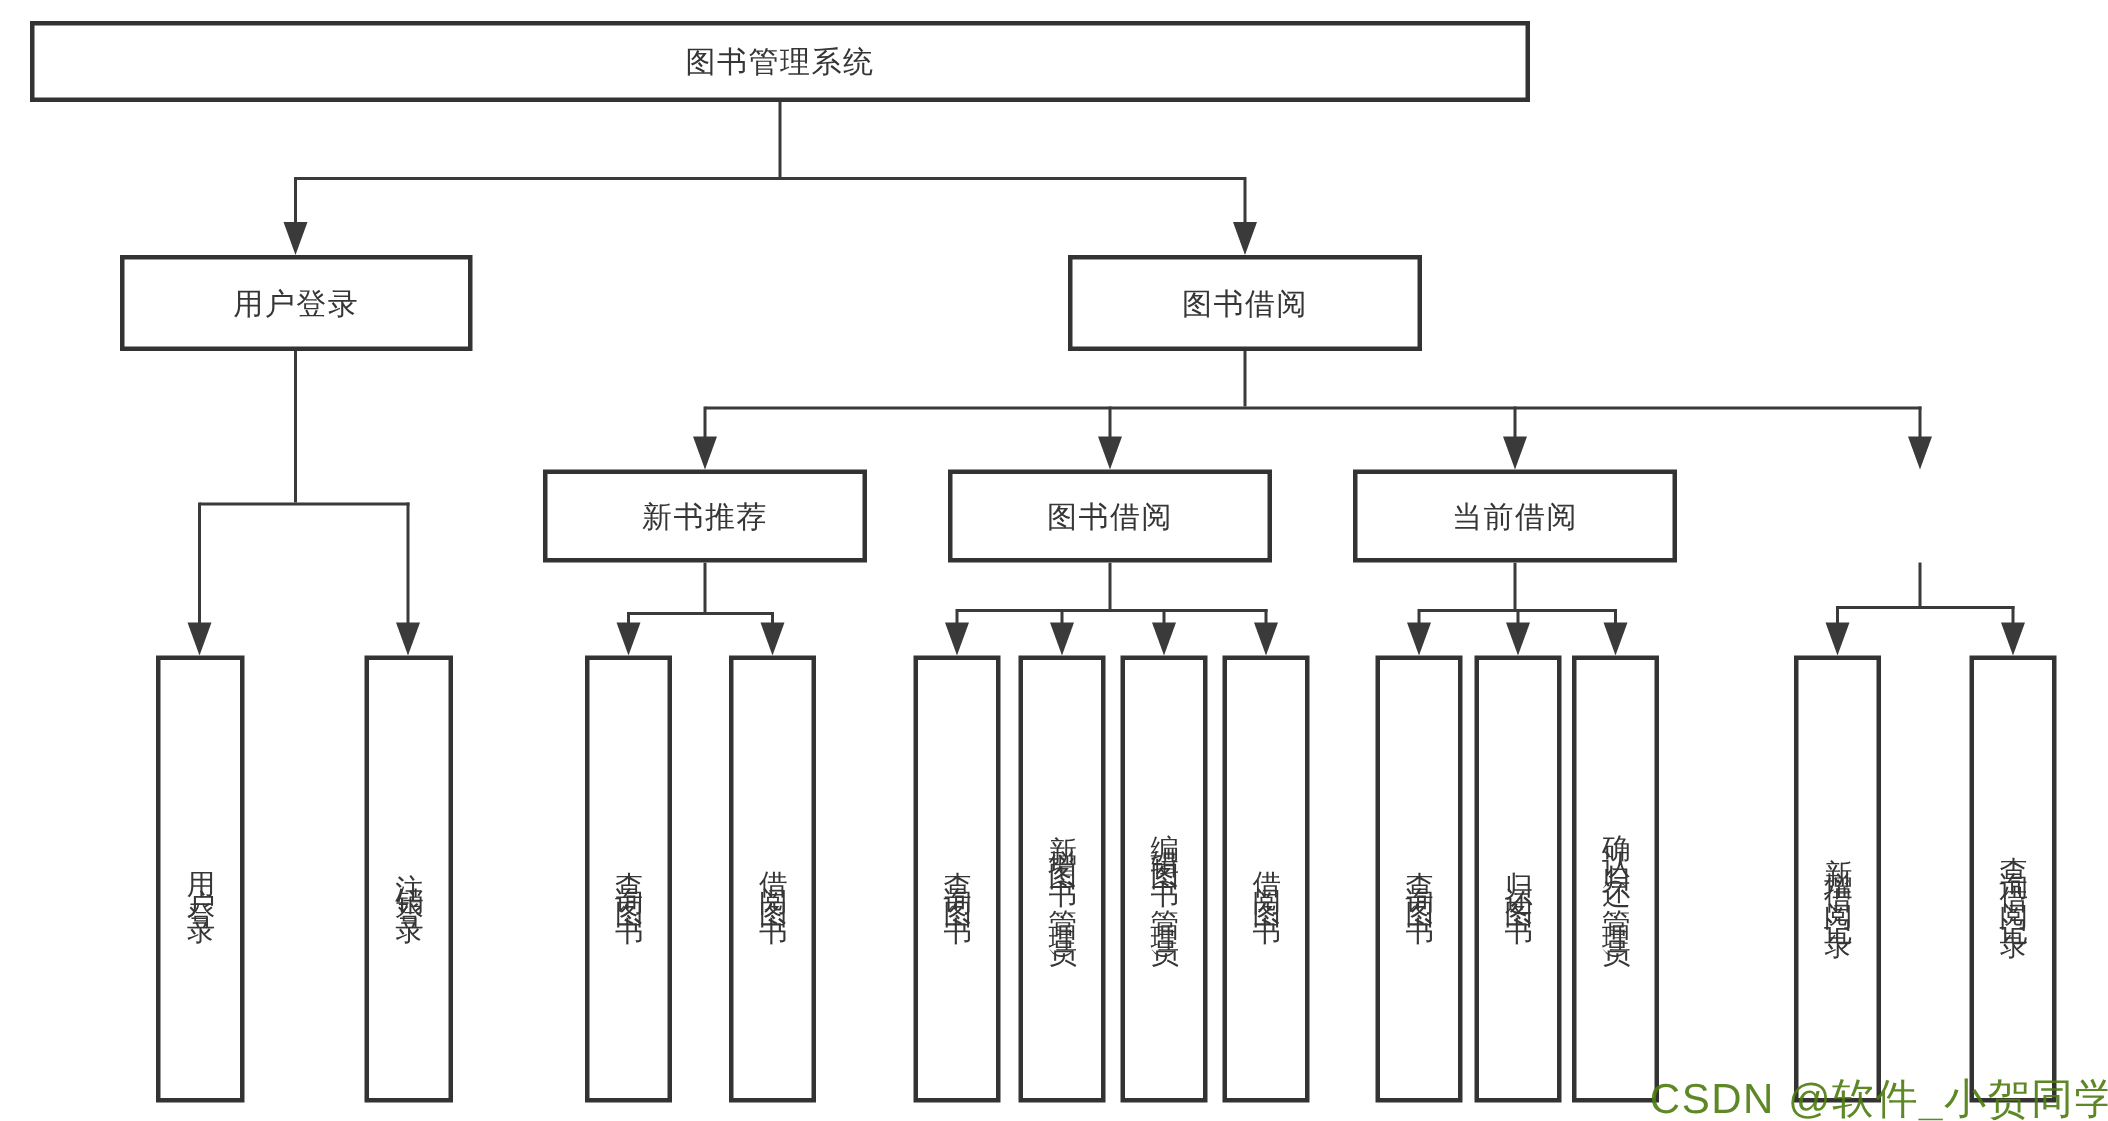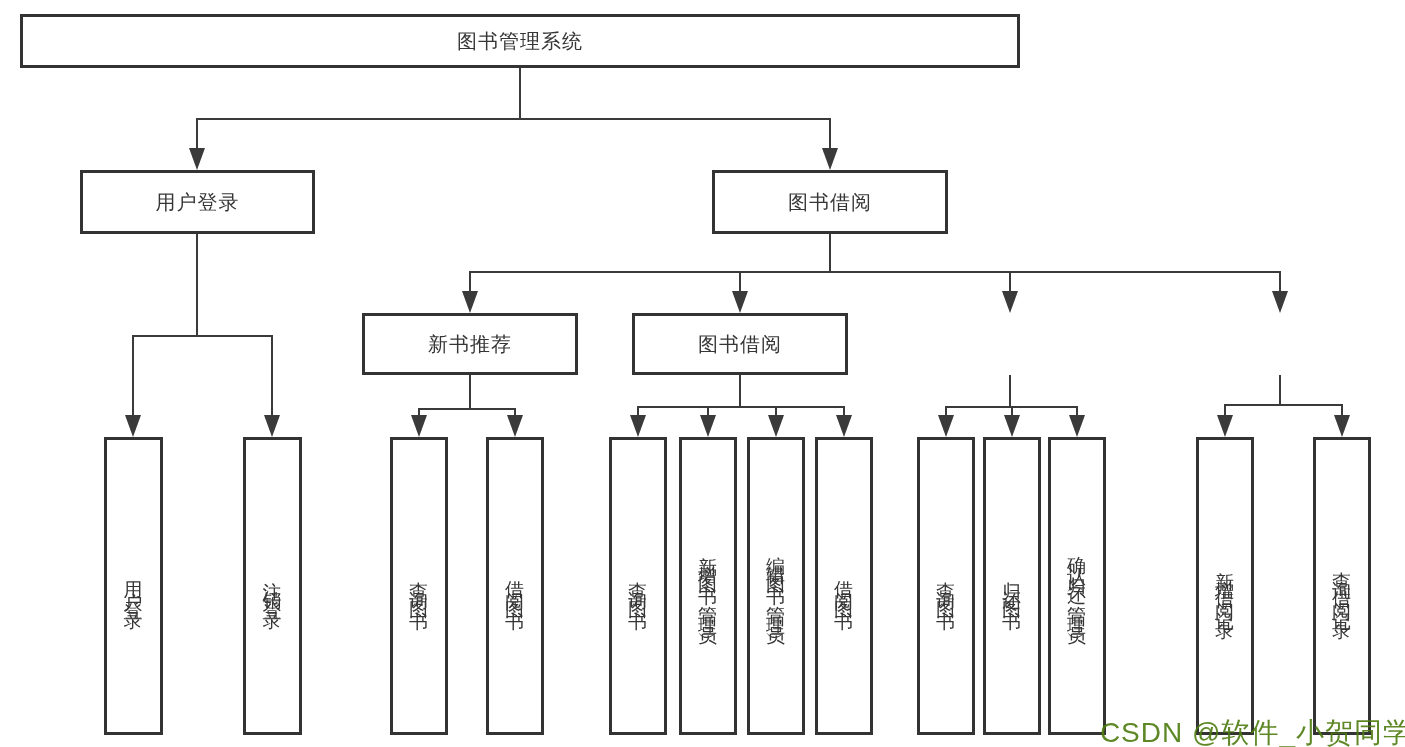--- a/index.html
+++ b/index.html
@@ -85,20 +85,21 @@
   <div class="ar" style="left:462px; top:291px;"></div>
   <div class="vl" style="left:739px; top:271px; height:22px;"></div>
   <div class="ar" style="left:732px; top:291px;"></div>
   <div class="vl" style="left:1009px; top:271px; height:22px;"></div>
   <div class="ar" style="left:1002px; top:291px;"></div>
   <div class="vl" style="left:1279px; top:271px; height:22px;"></div>
   <div class="ar" style="left:1272px; top:291px;"></div>
 
   <div class="box" style="left:362px; top:313px; width:216px; height:62px;">新书推荐</div>
   <div class="box" style="left:632px; top:313px; width:216px; height:62px;">图书借阅</div>
+  <div class="box" style="left:902px; top:313px; width:216px; height:62px;">当前借阅</div>
 
   <div class="vl" style="left:469px; top:375px; height:33px;"></div>
   <div class="hl" style="left:419px; top:408px; width:97px;"></div>
   <div class="vl" style="left:418px; top:408px; height:9px;"></div>
   <div class="ar" style="left:411px; top:415px;"></div>
   <div class="vl" style="left:514px; top:408px; height:9px;"></div>
   <div class="ar" style="left:507px; top:415px;"></div>
 
   <div class="vl" style="left:739px; top:375px; height:31px;"></div>
   <div class="hl" style="left:638px; top:406px; width:207px;"></div>

